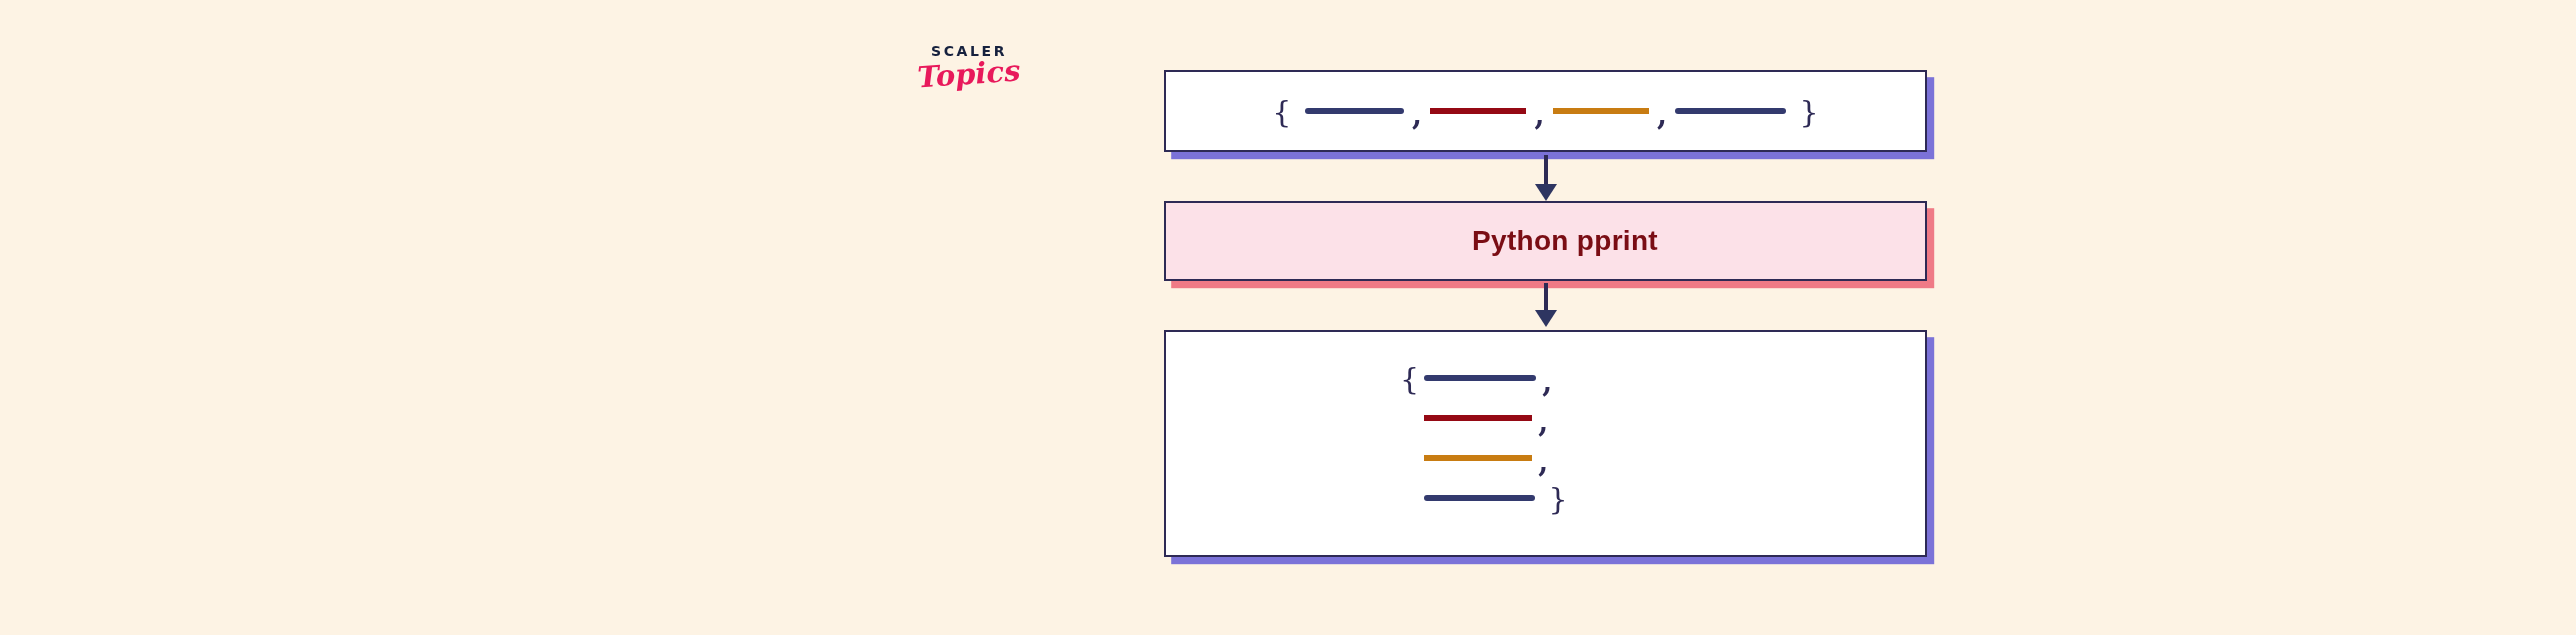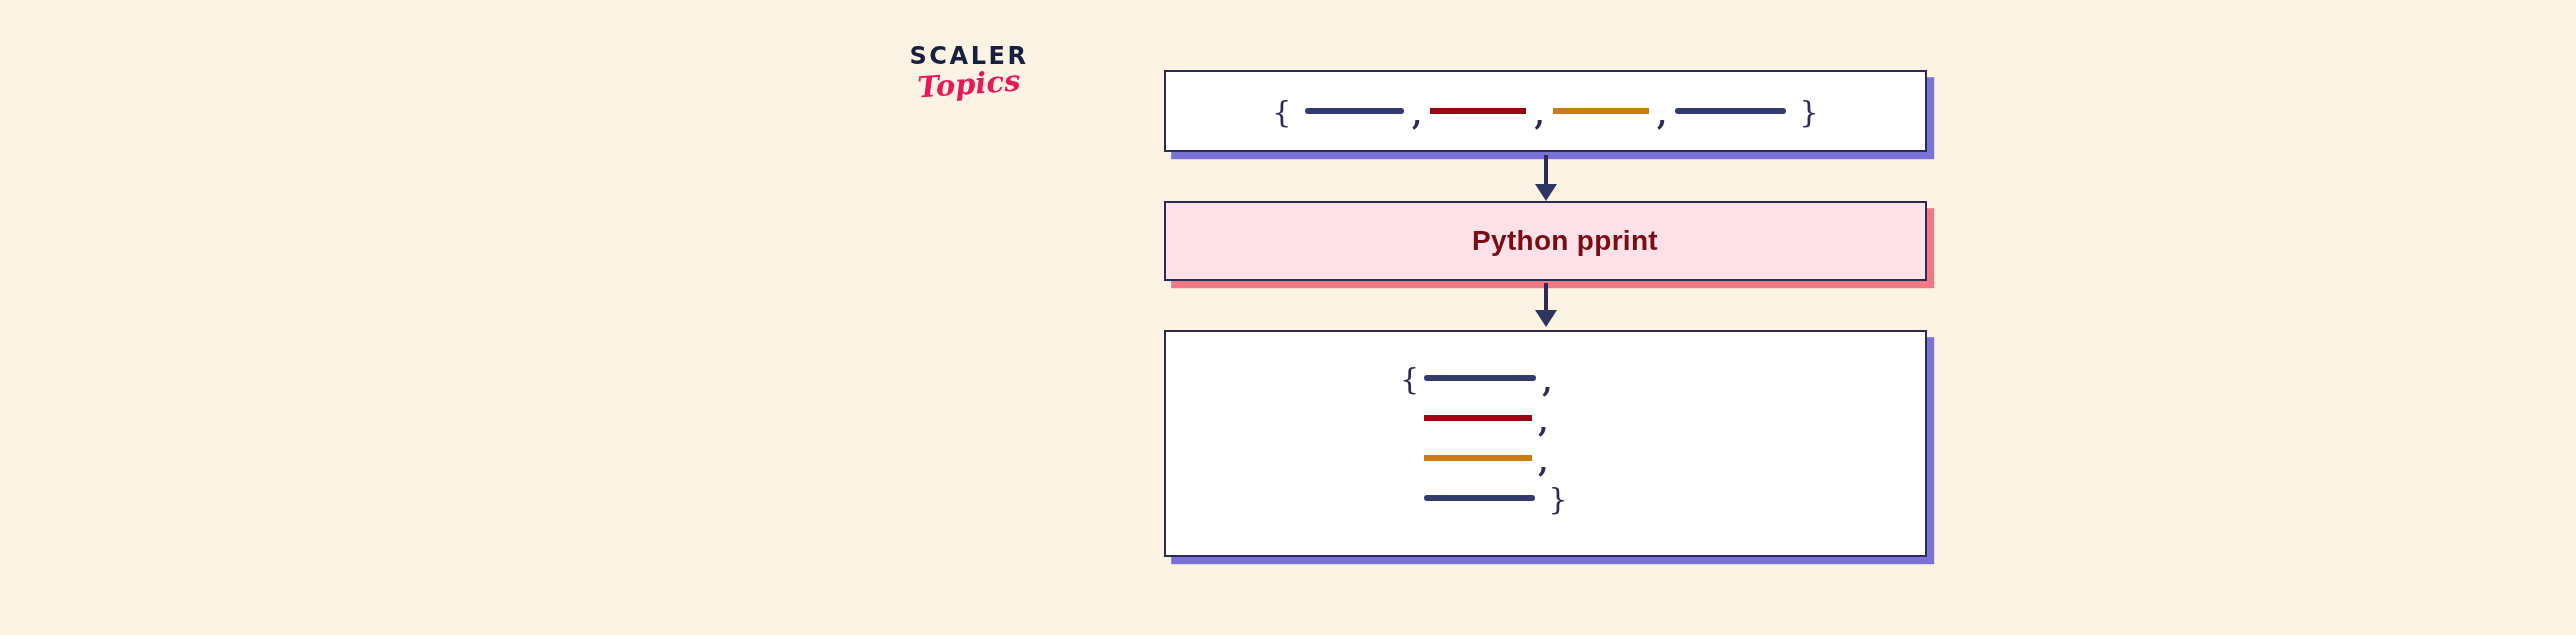--- a/index.html
+++ b/index.html
@@ -21,21 +21,21 @@
     left: 902px;
     top: 44px;
     width: 134px;
     height: 82px;
     text-align: center;
     user-select: none;
   }
   #logo .logo-scaler {
     font-family: "DejaVu Sans", sans-serif;
     font-weight: 700;
-    font-size: 24px;
+    font-size: 14px;
     letter-spacing: 2.6px;
     color: #16213E;
     line-height: 1;
     display: block;
   }
   #logo .logo-topics {
     font-family: "DejaVu Serif", serif;
     font-style: italic;
     font-weight: 700;
     font-size: 29px;

